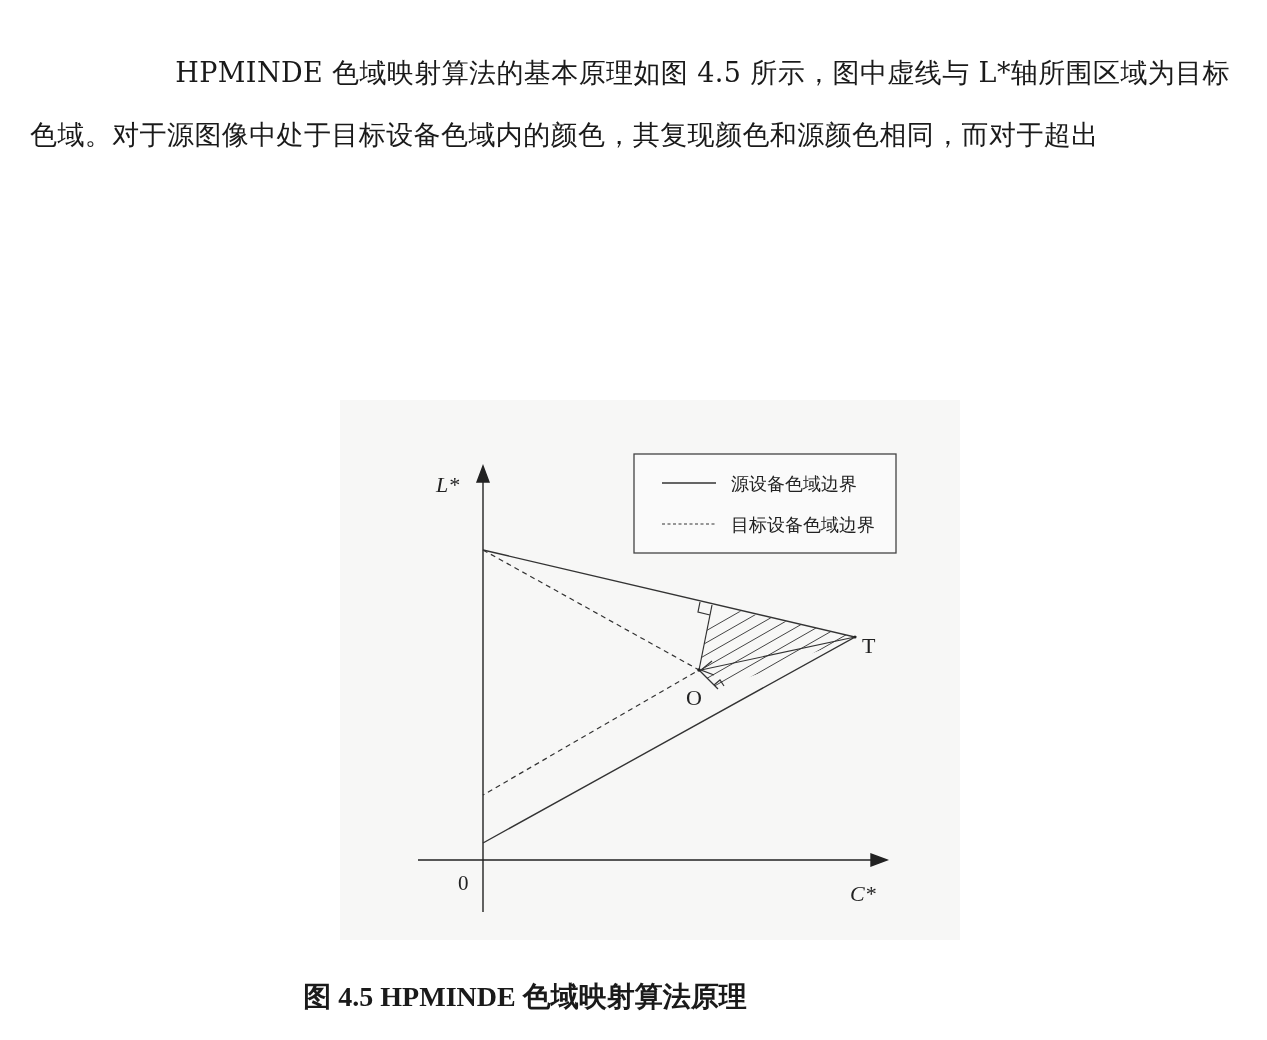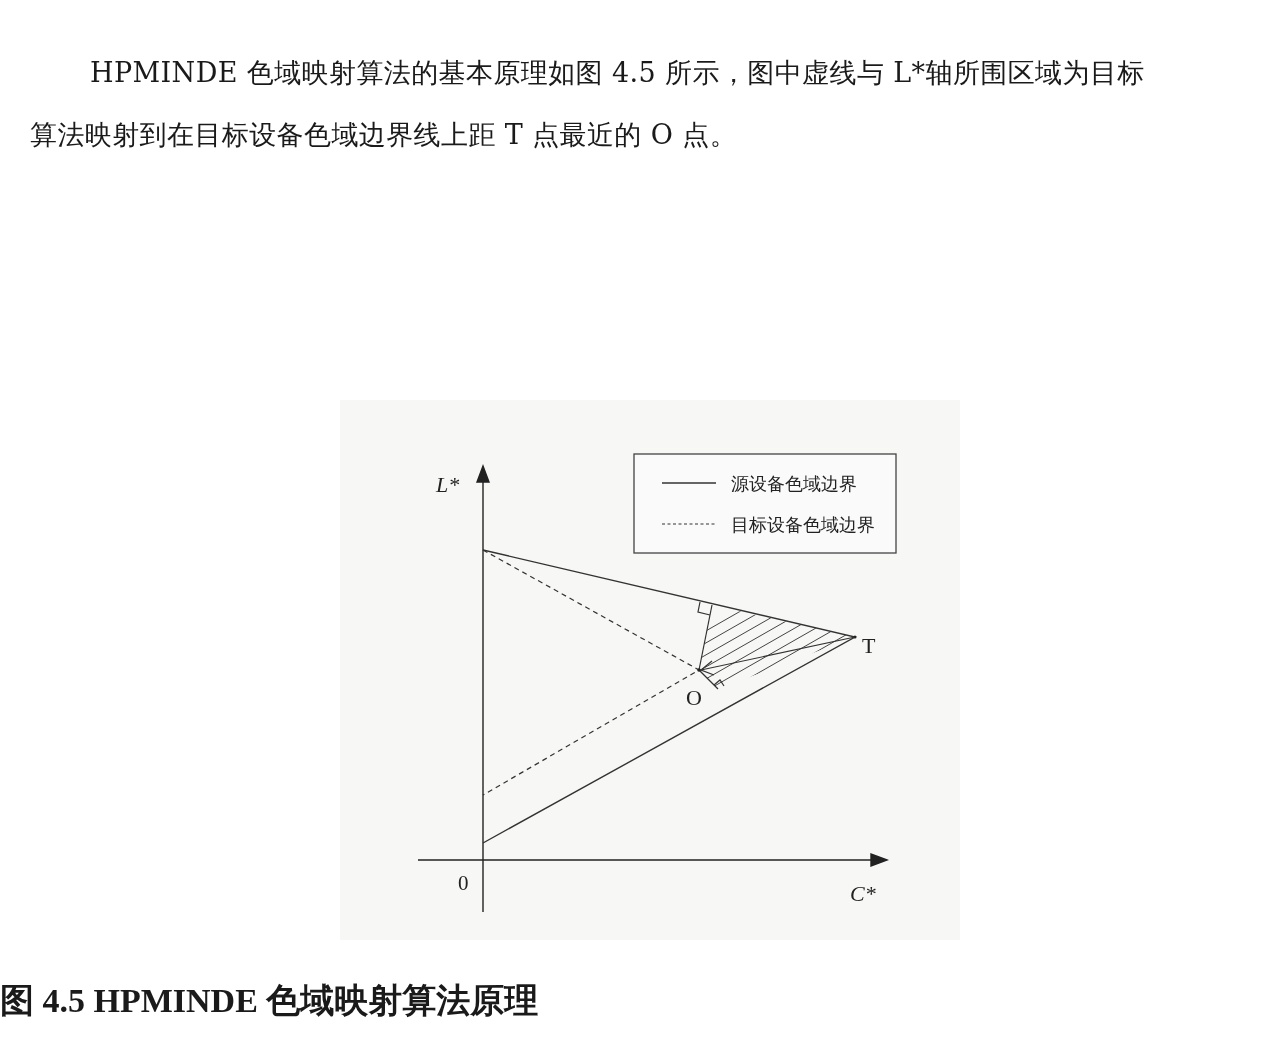--- a/index.html
+++ b/index.html
@@ -1,34 +1,34 @@
 <!DOCTYPE html>
 <html><head>
 <meta charset="utf-8">
 <style>
   html, body { margin: 0; padding: 0; background: #ffffff; }
   body { width: 1267px; height: 1040px; position: relative; overflow: hidden;
          font-family: "DejaVu Serif", "Liberation Serif", serif; color: #1a1a1a; }
   .para { position: absolute; left: 30px; top: 42px; width: 1200px;
           font-size: 27px; line-height: 61.5px; letter-spacing: 0.4px; }
   .line { display: block; white-space: nowrap; }
-  .line.indent { padding-left: 60px; }
+  .line.indent { padding-left: 60px; text-align: right; }
   .figure { position: absolute; left: 340px; top: 400px; width: 620px; height: 540px;
             background: #f7f7f6; }
   .figure svg { position: absolute; left: 0; top: 0; }
-  .caption { position: absolute; left: 0; width: 1050px; top: 978px; 
-             font-size: 34px; font-weight: bold; font-family: "Liberation Serif", "DejaVu Serif", serif; }
+  .caption { position: absolute; left: 0; width: 1050px; top: 978px; text-align: center;
+             font-size: 28px; font-weight: bold; font-family: "Liberation Serif", "DejaVu Serif", serif; }
   .svgtext { font-family: "Liberation Serif", "DejaVu Serif", serif; }
 </style>
 </head>
 <body>
 
 <div class="para">
   <span class="line indent">HPMINDE 色域映射算法的基本原理如图 4.5 所示，图中虚线与 L*轴所围区域为目标</span>
-  <span class="line">算法映射到在目标设备色域边界线上距 T 点最近的 O 点。</span>
+  <span class="line">色域。对于源图像中处于目标设备色域内的颜色，其复现颜色和源颜色相同，而对于超出</span>
 </div>
 
 <div class="figure">
   <svg width="620" height="540" viewBox="340 400 620 540" xmlns="http://www.w3.org/2000/svg">
     <defs>
       <clipPath id="hatchClip">
         <polygon points="712,605 855,637 718,689 699,670"></polygon>
       </clipPath>
     </defs>
 

